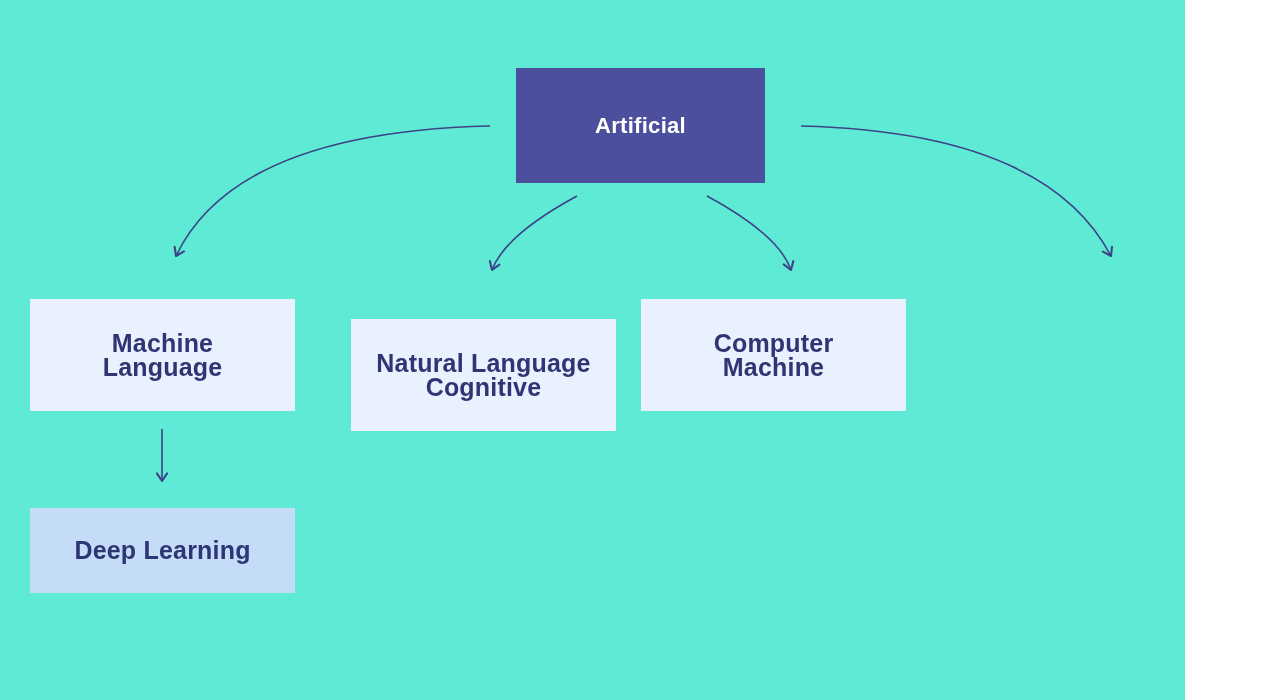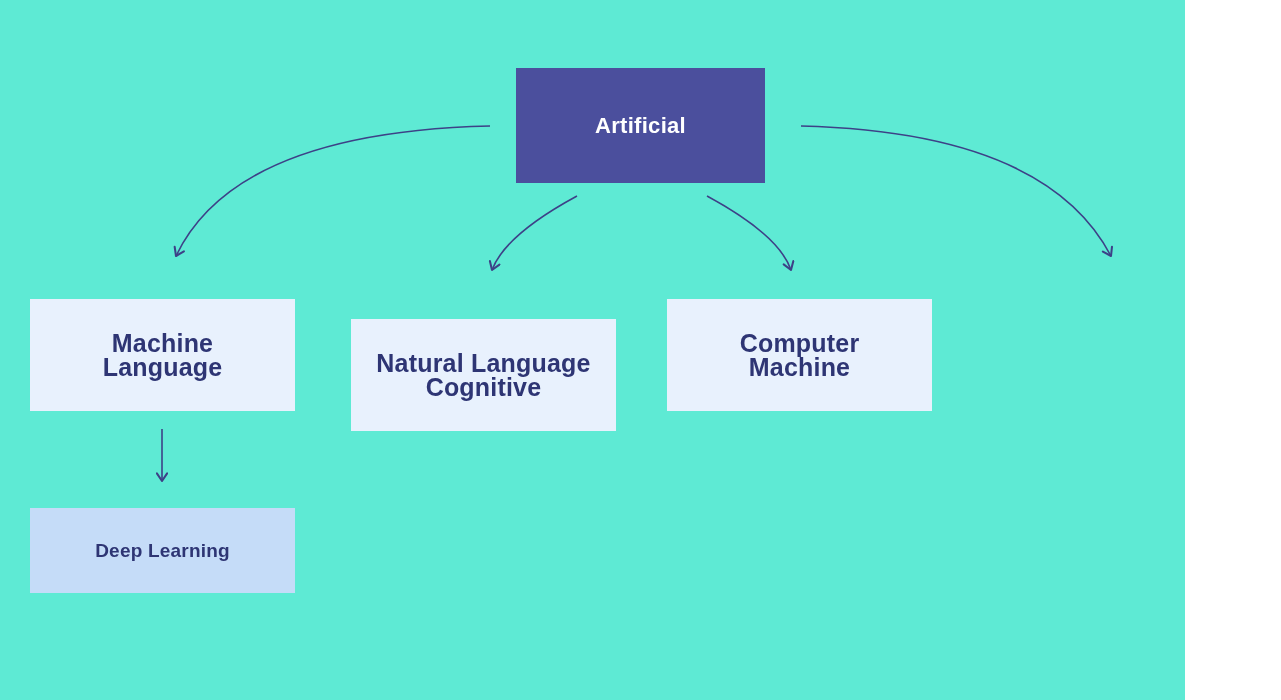--- a/index.html
+++ b/index.html
@@ -10,24 +10,24 @@
     --node-text:#2e3574;
     --arrow:#3d4187;
   }
   *{margin:0;padding:0;box-sizing:border-box;}
   html,body{width:1281px;height:700px;background:#ffffff;overflow:hidden;}
   body{font-family:"Liberation Sans", sans-serif;}
   .canvas{position:relative;width:1185px;height:700px;background:#5eead4;}
   .node{position:absolute;display:flex;flex-direction:column;align-items:center;justify-content:center;text-align:center;}
   .node-root{left:516px;top:68px;width:249px;height:115px;background:var(--root-bg);color:var(--root-text);font-size:22px;font-weight:700;line-height:30px;letter-spacing:0.3px;}
   .node-child{top:299px;width:265px;height:112px;background:var(--child-bg);color:var(--node-text);font-size:25px;font-weight:700;line-height:24px;letter-spacing:0.2px;}
-  .node-sub{left:30px;top:508px;width:265px;height:85px;background:var(--sub-bg);color:var(--node-text);font-size:19px;font-weight:700;letter-spacing:0.2px;}
+  .node-sub{left:30px;top:508px;width:265px;height:85px;background:var(--sub-bg);color:var(--node-text);font-size:25px;font-weight:700;letter-spacing:0.2px;}
   .pos-1{left:30px;}
   .pos-2{left:351px;margin-top:20px;}
-  .pos-3{left:667px;}
+  .pos-3{left:641px;}
   .pos-4{left:987px;}
   svg.edges{position:absolute;left:0;top:0;width:1281px;height:700px;pointer-events:none;}
   svg.edges path.edge{fill:none;stroke:var(--arrow);stroke-width:1.6;}
   svg.edges path.head{fill:none;stroke:var(--arrow);stroke-width:1.6;stroke-linecap:round;stroke-linejoin:round;}
 </style>
 </head>
 <body>
 
 <div class="canvas">
 

